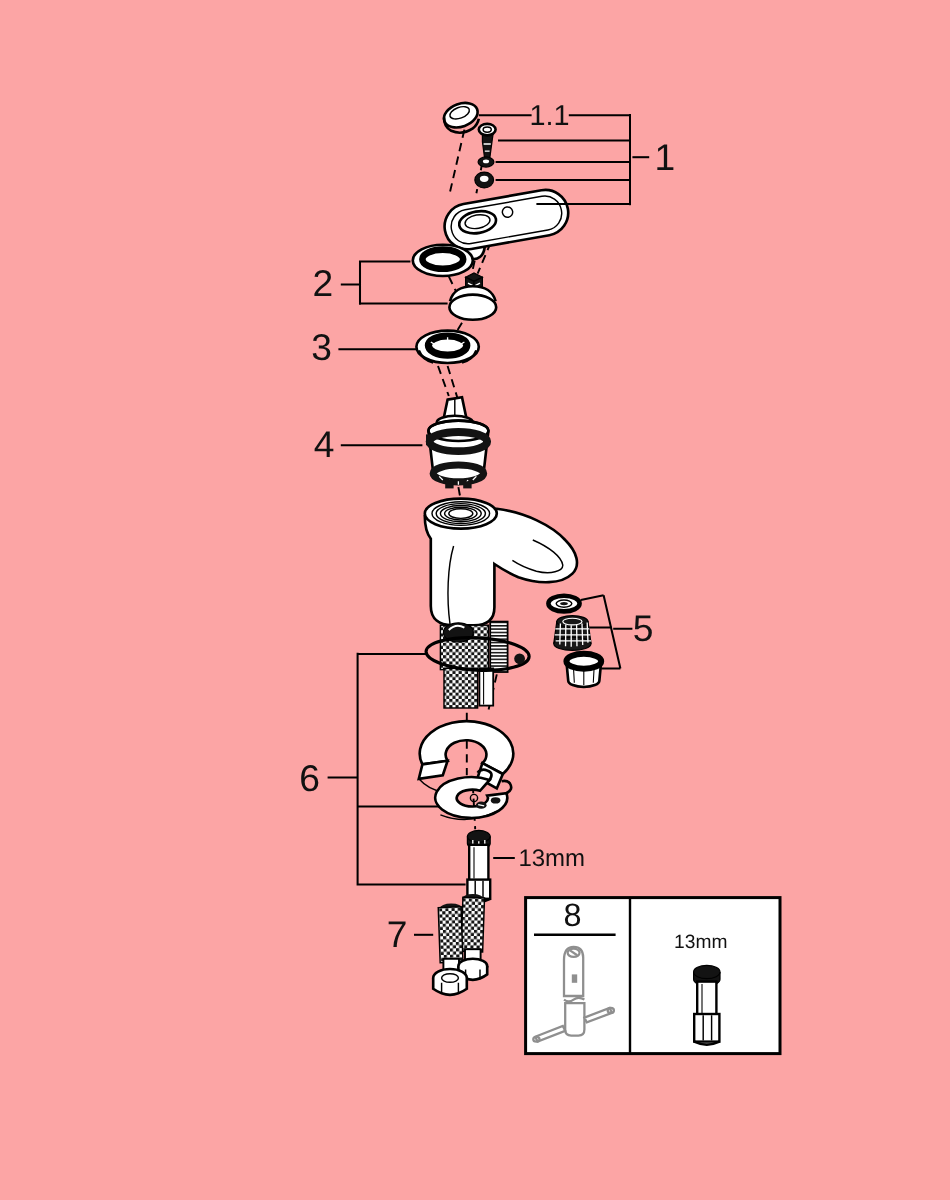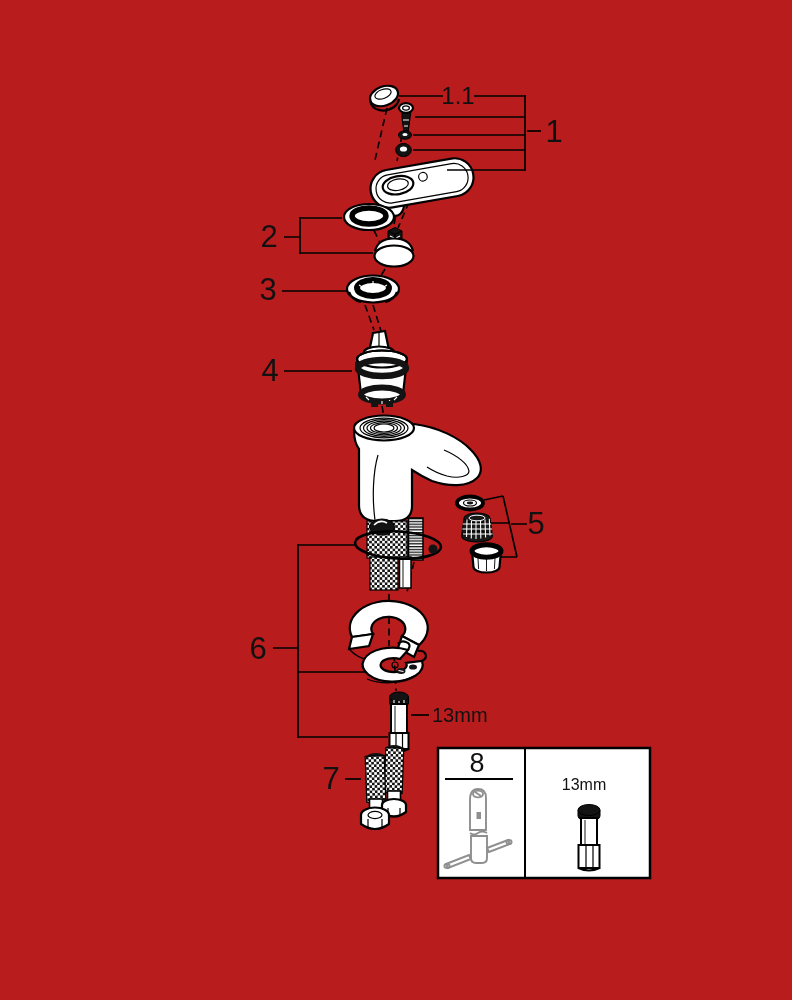--- a/index.html
+++ b/index.html
@@ -1,16 +1,16 @@
 <!DOCTYPE html>
 <html><head>
 <meta charset="utf-8">
 <style>
   html,body { margin:0; padding:0; background:#fff; }
-  .canvas { position:relative; width:792px; height:1000px; background:#b91c1c; overflow:hidden; }
+  .canvas { position:relative; width:792px; height:1000px; background:#fca5a5; overflow:hidden; }
   svg { display:block; }
   .ln   { stroke:#000; stroke-width:1.7; fill:none; }
   .out  { stroke:#000; stroke-width:2.2; fill:#fff; }
   .os   { stroke:#000; stroke-width:2.2; fill:none; }
   .thin { stroke:#000; stroke-width:1.2; fill:none; }
   .vthin{ stroke:#000; stroke-width:0.9; fill:none; }
   .dash { stroke:#000; stroke-width:1.6; fill:none; stroke-dasharray:7 4.5; }
   .dk   { fill:#131313; stroke:#000; stroke-width:1; }
   .wline{ stroke:#fff; stroke-width:1.1; fill:none; }
   .grey { stroke:#8f8f8f; stroke-width:1.9; fill:#fff; }

